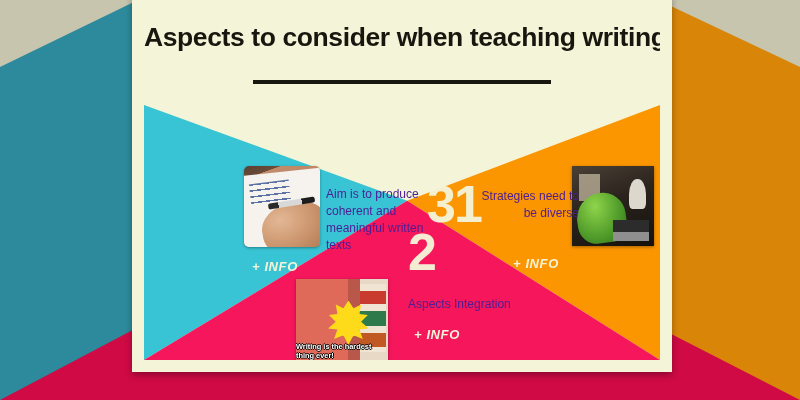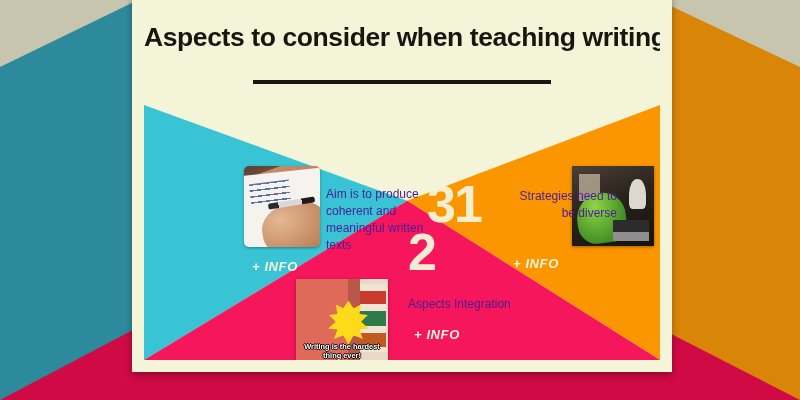--- a/index.html
+++ b/index.html
@@ -193,21 +193,20 @@
   #thumb-2 .lisa-face {
     position: absolute; left: 46%; top: 44%; width: 24%; height: 26%;
     background: #fddb1b; border-radius: 50% 50% 45% 45%;
   }
   #thumb-2 .cap {
     position: absolute; left: 0; bottom: 0; width: 100%;
     color: #ffffff;
     font-size: 7.4px;
     font-weight: bold;
     line-height: 9px;
-    text-align: center;
     text-shadow: -1px 0 #000, 1px 0 #000, 0 -1px #000, 0 1px #000;
     padding-bottom: 2px;
   }
 
   
   #panel-3 { right: 0px; top: 150px; width: 265px; }
   #thumb-3 {
     position: absolute; right: 6px; top: 10px;
     width: 82px; height: 80px;
     background: linear-gradient(160deg, #4a4036 0%, #2a231c 45%, #14110d 100%);
@@ -284,19 +283,19 @@
       </div>
 
       <div class="panel" id="panel-3">
         <div class="thumb" id="thumb-3">
           <div class="window"></div>
           <div class="bust"></div>
           <div class="kermit"></div>
           <div class="typewriter"></div>
         </div>
         <div class="numeral" style="position:absolute; left:32px; top:22px;">3</div>
-        <div class="panel-text" style="position:absolute; left:80px; top:32px; width:104px; text-align:right;padding-left:38px;">Strategies need to be diverse</div>
+        <div class="panel-text" style="position:absolute; left:80px; top:32px; width:104px; text-align:right;">Strategies need to be diverse</div>
         <div class="info-link" style="position:absolute; left:118px; top:100px;">+ INFO</div>
       </div>
 
     </div>
   </div>
 </div>
 
 </body></html>

